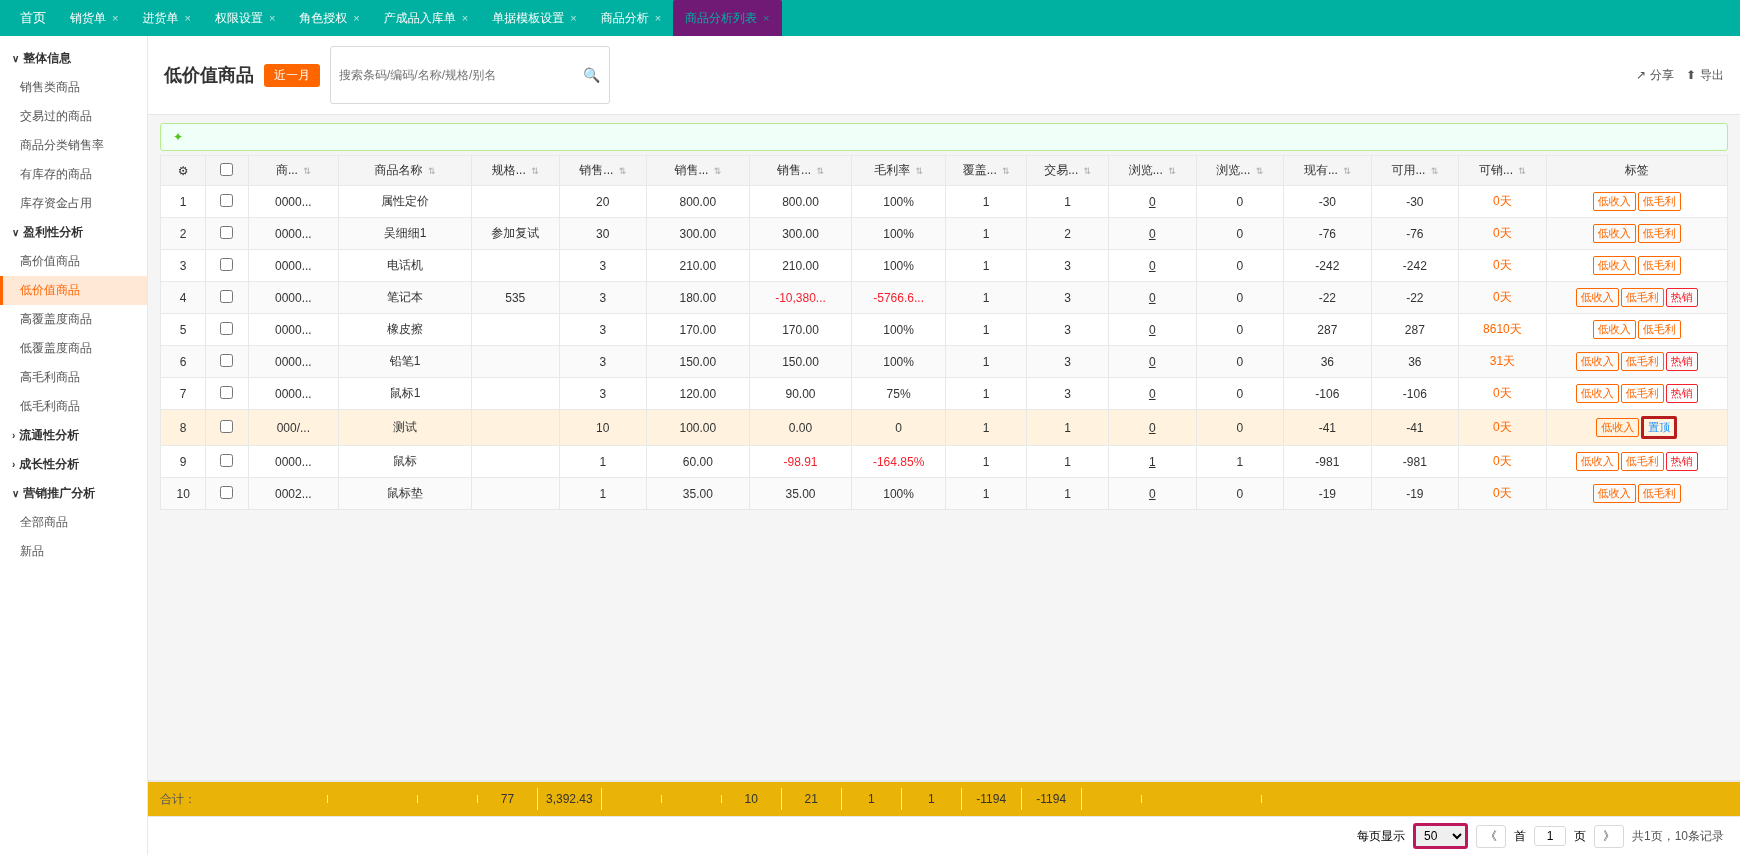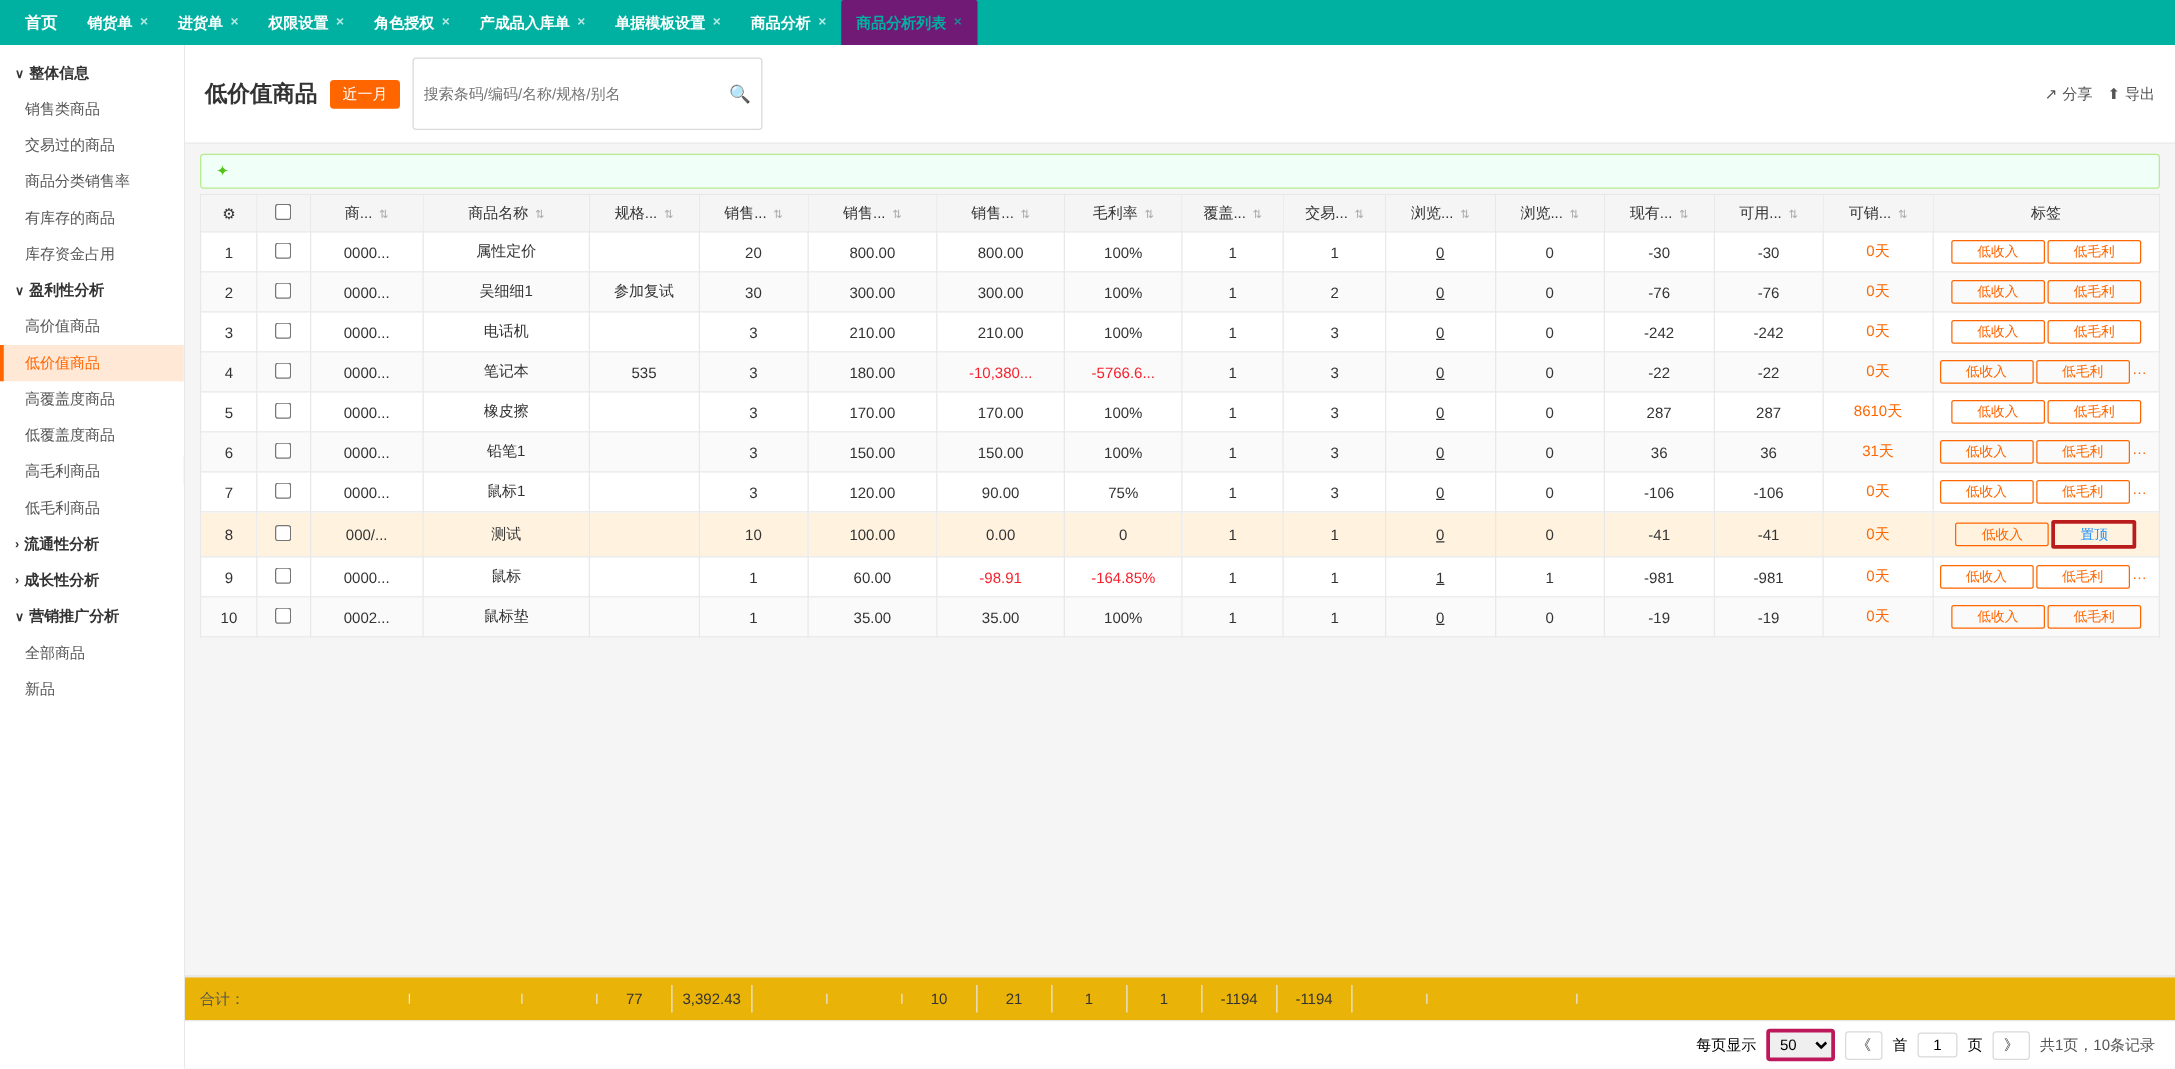--- a/index.html
+++ b/index.html
@@ -16,21 +16,20 @@
     }
     .nav-tab {
       color: #fff;
       padding: 0 12px;
       height: 36px;
       display: flex;
       align-items: center;
       cursor: pointer;
       white-space: nowrap;
       font-size: 13px;
-      font-weight: bold;
     }
     .nav-tab.active {
       background: #701a75;
       color: #00b0a0;
       border-radius: 2px 2px 0 0;
     }
     .nav-tab .close-x {
       margin-left: 6px;
       font-size: 11px;
       opacity: 0.7;
@@ -188,21 +187,21 @@
       border: 1px solid #e8e8e8;
       padding: 5px 4px;
       text-align: center;
       color: #333;
       overflow: hidden;
       text-overflow: ellipsis;
       white-space: nowrap;
     }
     tbody tr:nth-child(even) { background: #fafafa; }
     tbody tr.highlighted { background: #fff3e0; }
-    .tag { display: inline-block; border-radius: 2px; padding: 1px 20px; font-size: 11px; margin: 1px; }
+    .tag { display: inline-block; border-radius: 2px; padding: 1px 4px; font-size: 11px; margin: 1px; }
     .tag-orange { color: #ff6600; border: 1px solid #ff6600; }
     .tag-red { color: #f5222d; border: 1px solid #f5222d; }
     .tag-blue { color: #1890ff; border: 3px solid #b91c1c; }
     .text-orange { color: #ff6600; }
     .underline { text-decoration: underline; }
     .checkbox-cell { width: 28px; }
 
     
     .table-footer {
       background: #eab308;

